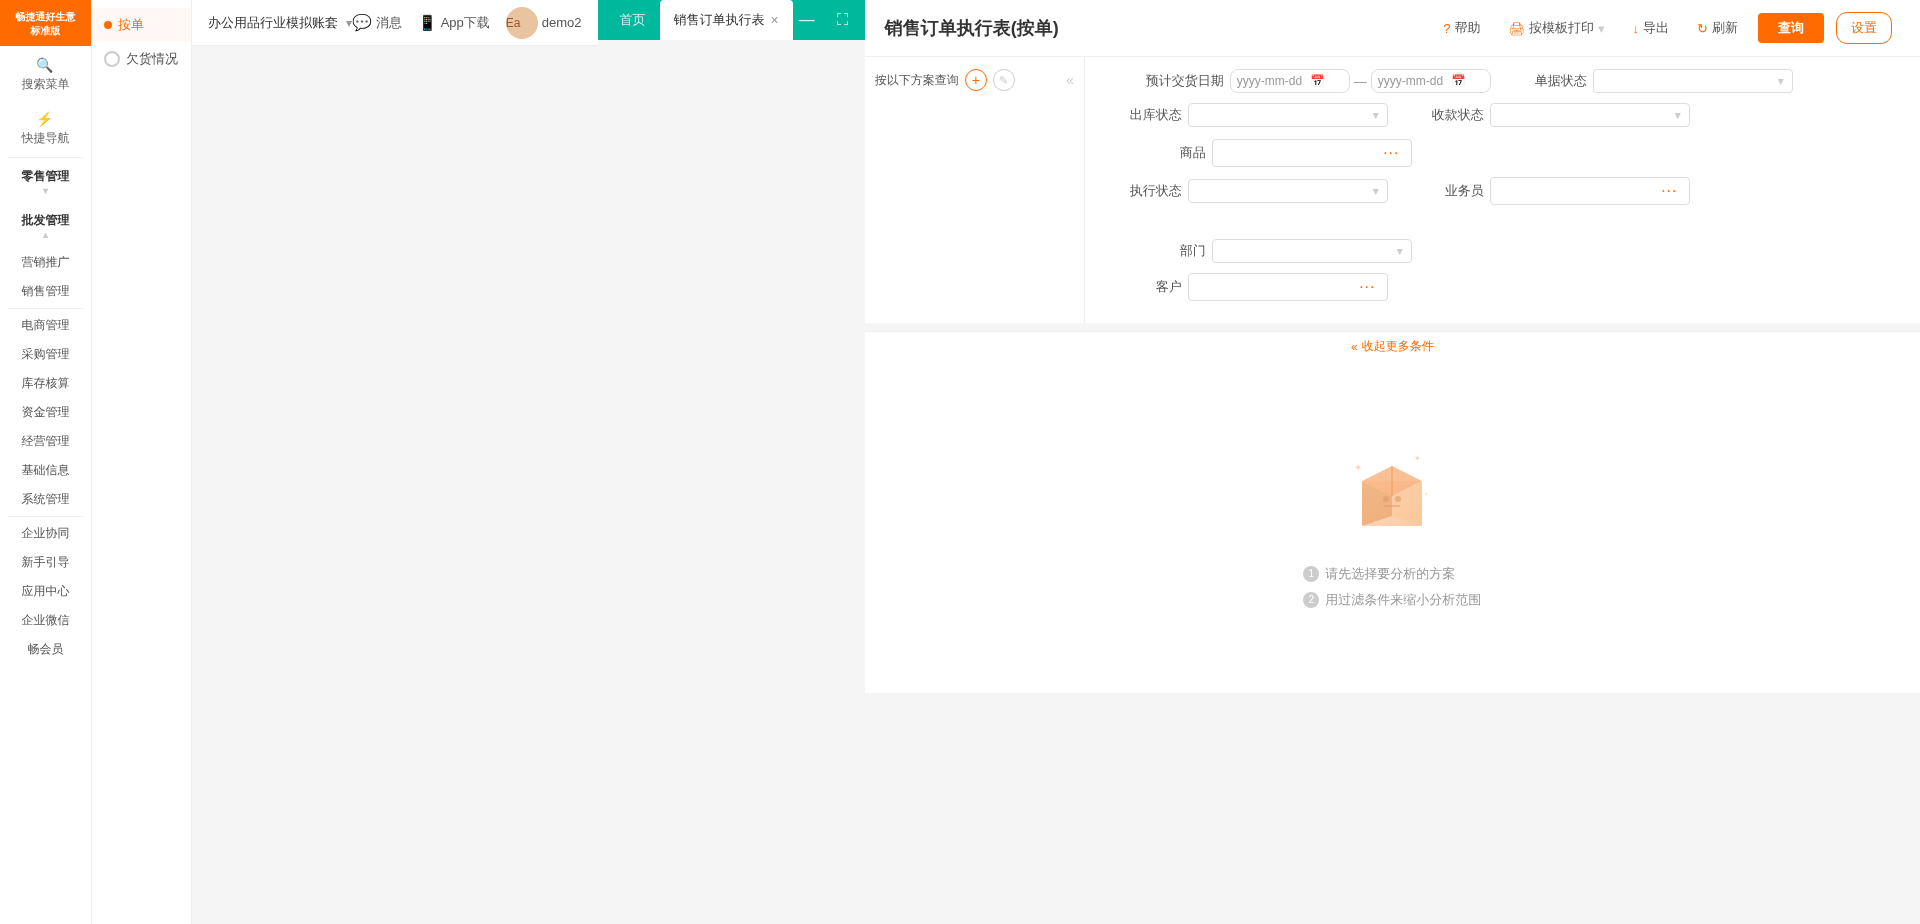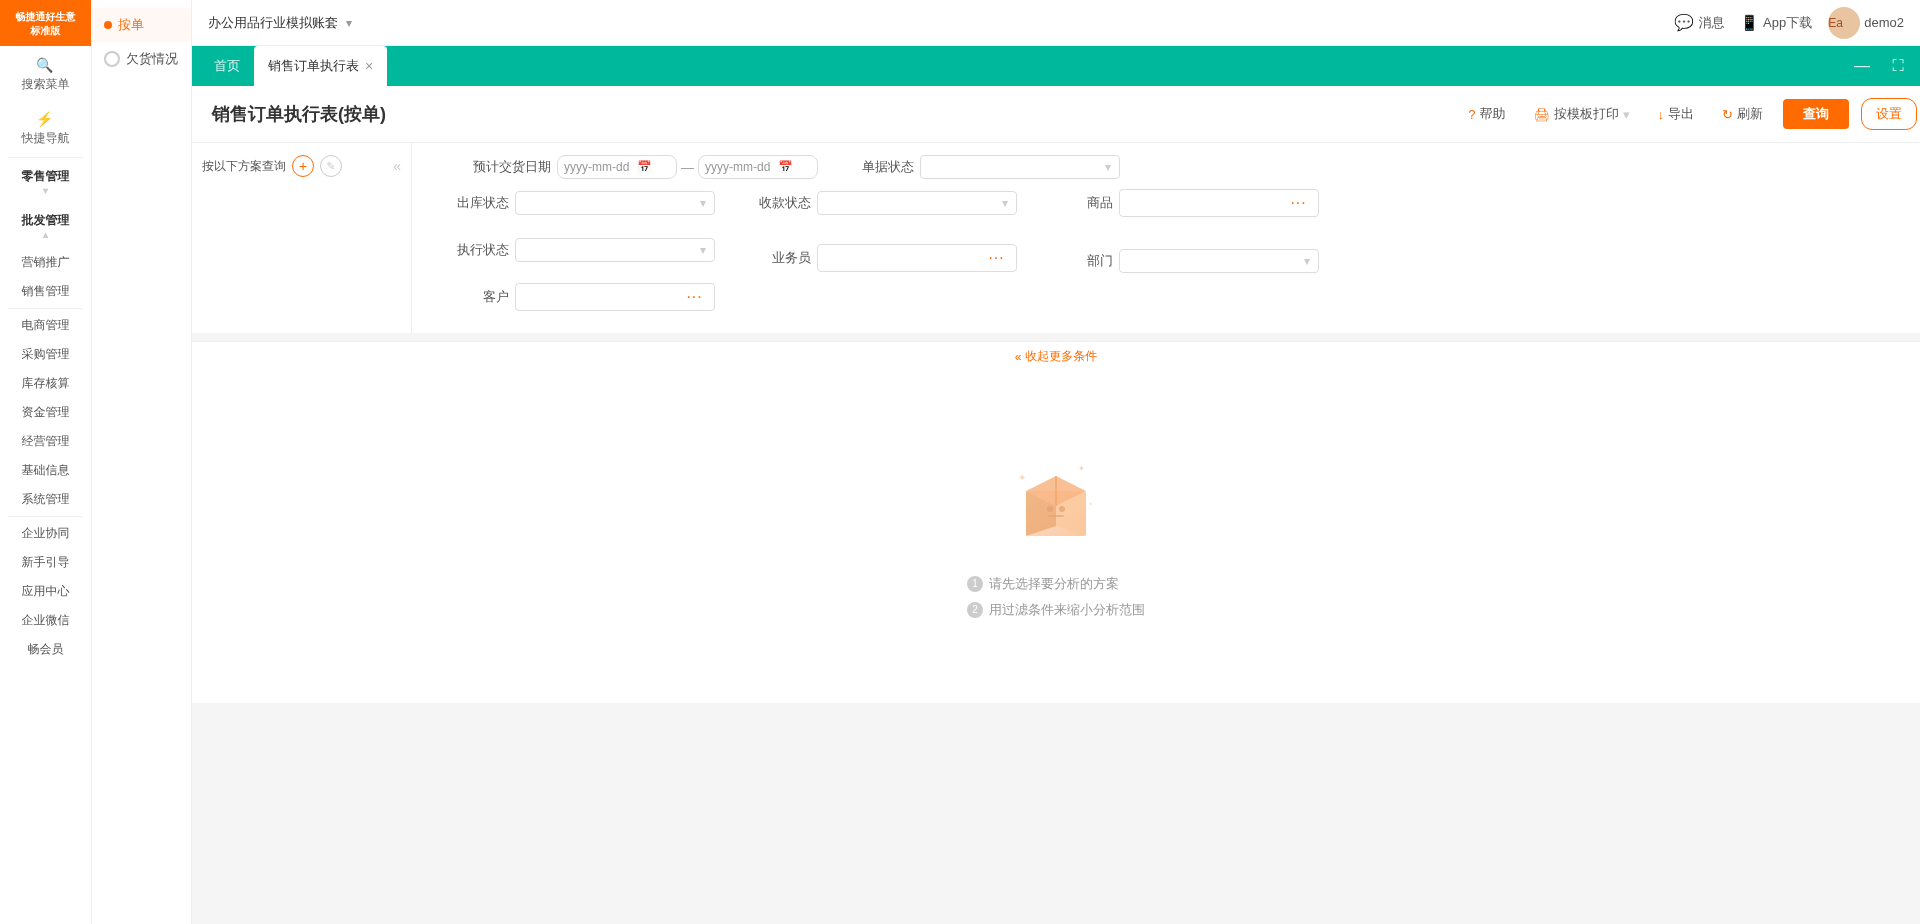--- a/index.html
+++ b/index.html
@@ -84,21 +84,21 @@
       gap: 6px;
     }
     .sub-sidebar-item.active { color: #ff6b00; background: #fff8f5; }
     .sub-sidebar-dot { width: 8px; height: 8px; border-radius: 50%; background: #ff6b00; flex-shrink: 0; }
     .sub-sidebar-circle { width: 16px; height: 16px; border-radius: 50%; border: 2px solid #ccc; flex-shrink: 0; display: flex; align-items: center; justify-content: center; font-size: 9px; color: #999; }
 
     
     .main-content {
       flex: 1;
       display: flex;
-      flex-direction: column;
+      flex-direction: row;
       height: 100%;
       overflow: hidden;
     }
 
     
     .topbar {
       background: #fff;
       height: 46px;
       display: flex;
       align-items: center;
@@ -192,21 +192,21 @@
     .page-area {
       flex: 1;
       overflow-y: auto;
       background: #f5f5f5;
       padding: 0;
     }
 
     
     .page-header {
       background: #fff;
-      padding: 12px 3px 0 20px;
+      padding: 12px 28px 0 20px;
       border-bottom: 1px solid #eee;
       display: flex;
       align-items: center;
       justify-content: space-between;
     }
     .page-title {
       font-size: 18px;
       font-weight: bold;
       color: #333;
       padding-bottom: 12px;
@@ -650,21 +650,21 @@
         </div>
 
         <div class="filter-row">
           <div class="filter-item">
             <span class="filter-label">执行状态</span>
             <div class="filter-control wide">
               <span style="flex:1"></span>
               <span class="arrow">▾</span>
             </div>
           </div>
-          <div class="filter-item" style="margin-left:24px;margin-top:15px;">
+          <div class="filter-item" style="margin-left:24px;">
             <span class="filter-label">业务员</span>
             <div class="filter-control wide">
               <span style="flex:1"></span>
               <span class="dots-btn">···</span>
             </div>
           </div>
           <div class="filter-item" style="margin-left:24px;margin-top:22px;">
             <span class="filter-label">部门</span>
             <div class="filter-control wide">
               <span style="flex:1"></span>

